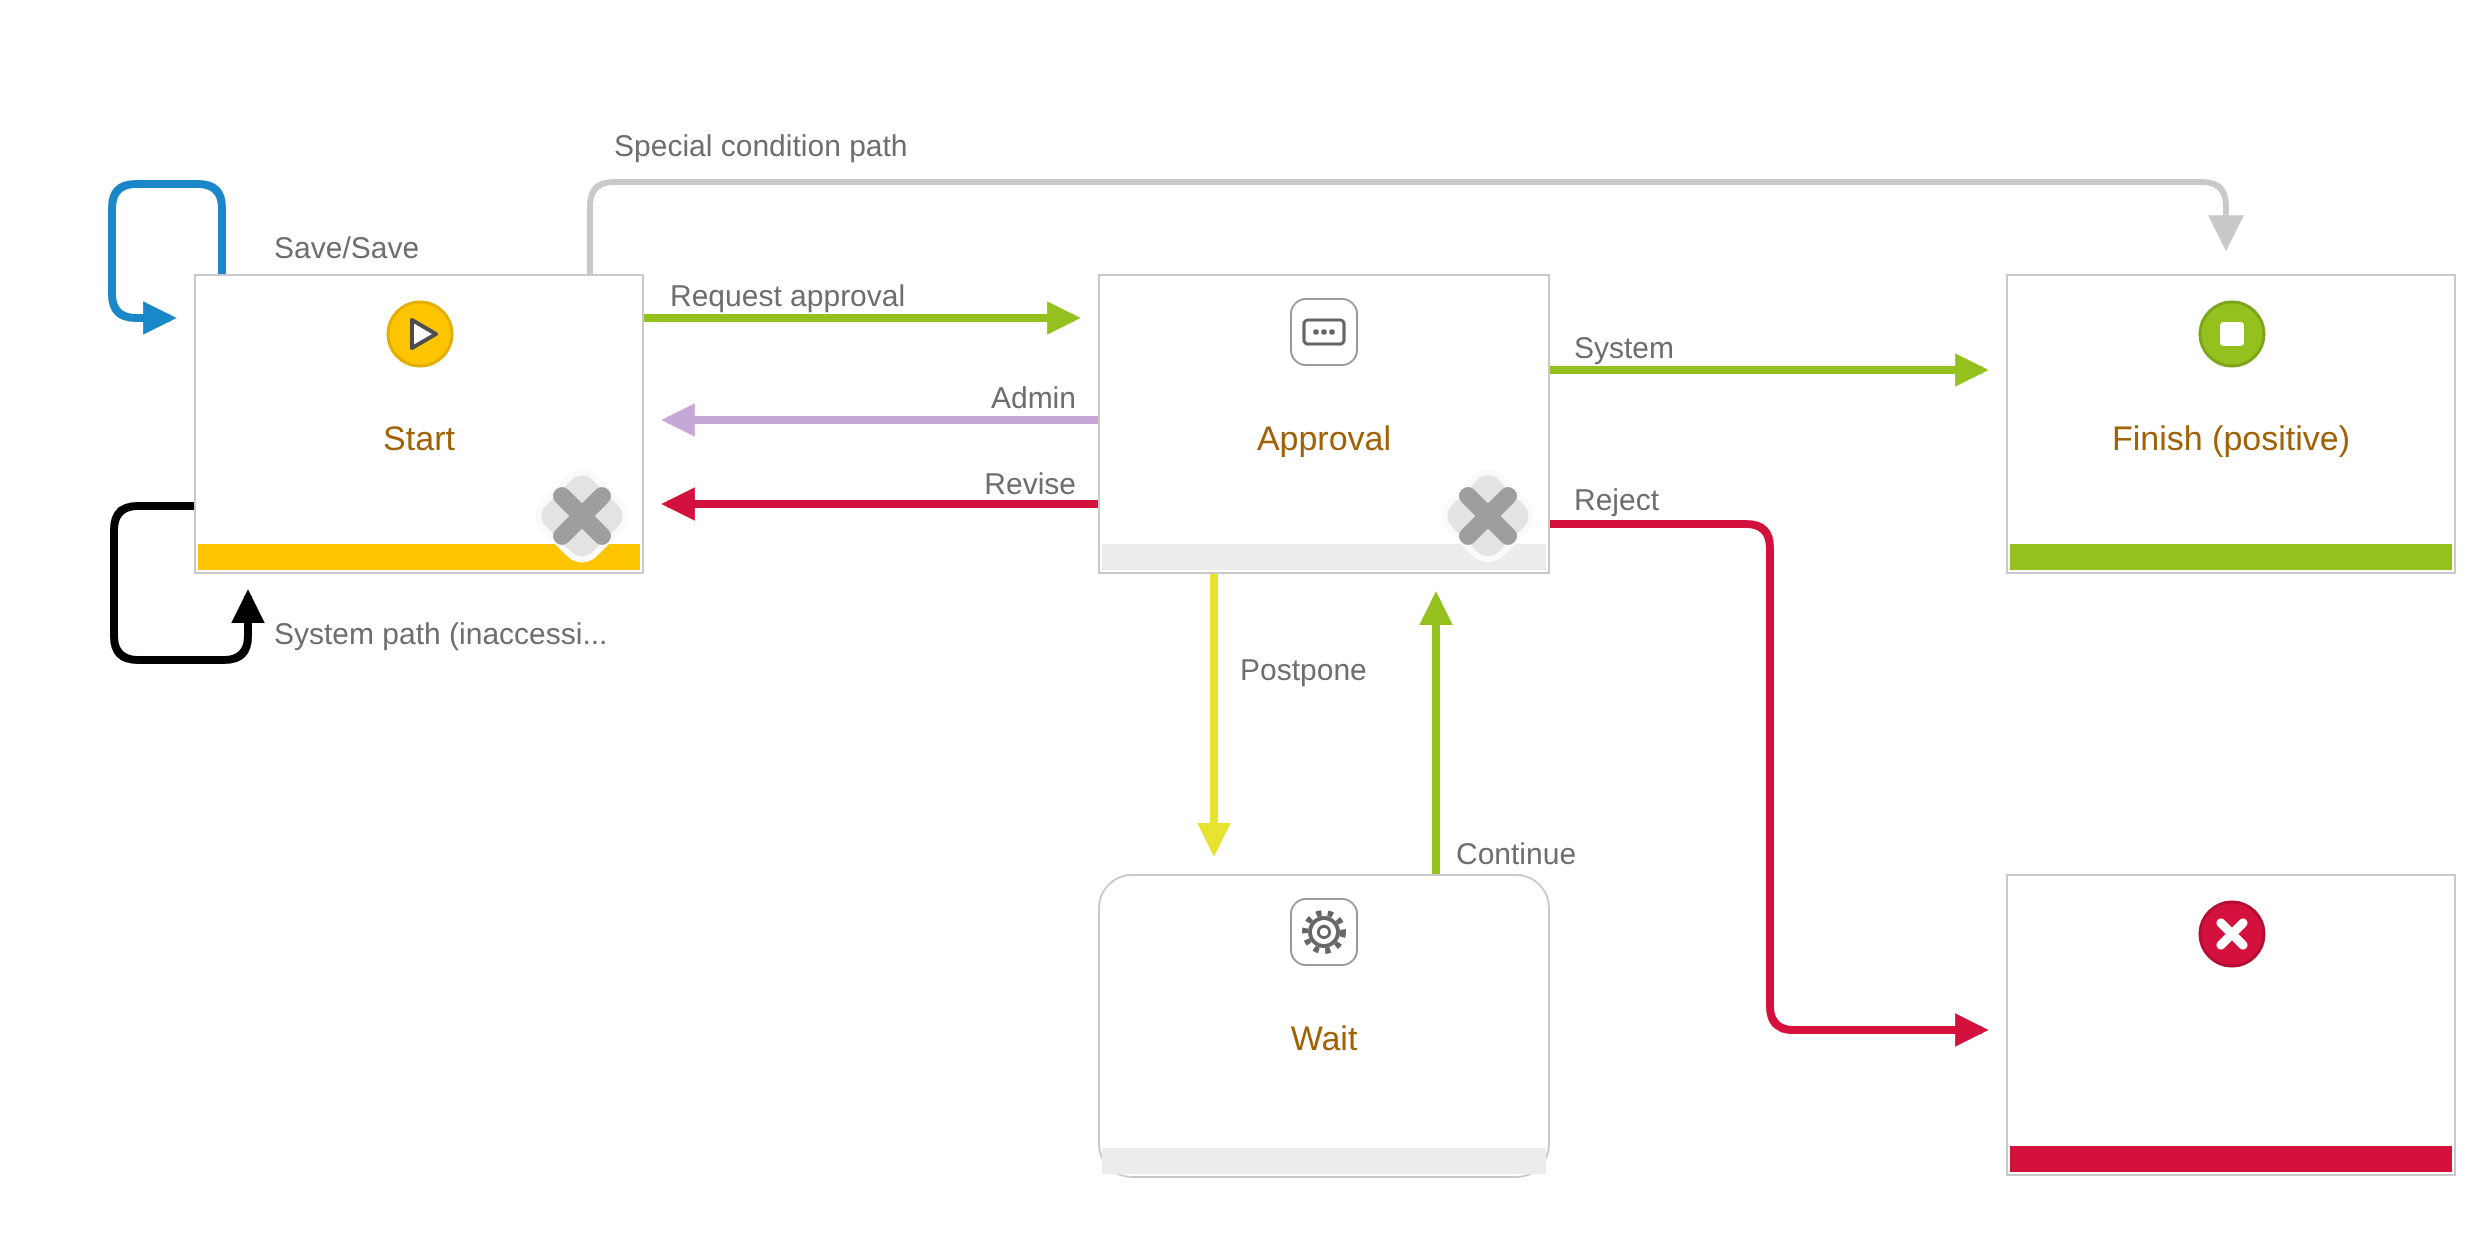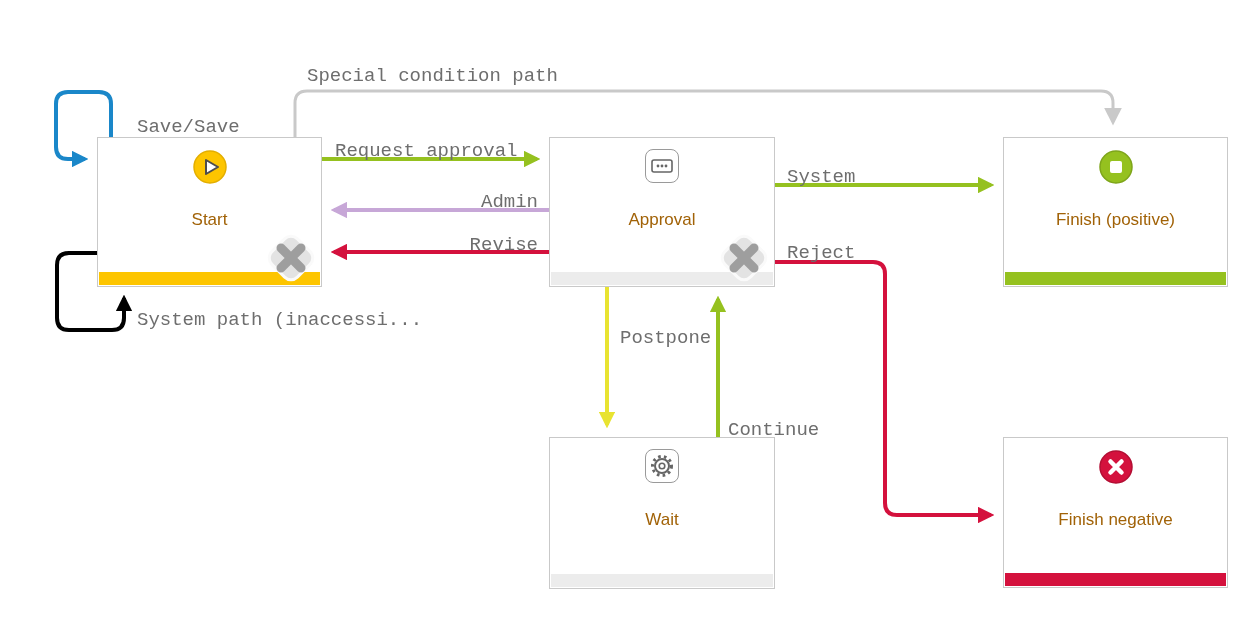--- a/index.html
+++ b/index.html
@@ -8,22 +8,22 @@
   .canvas { position:relative; width:1243px; height:618px; }
   .edges-svg { position:absolute; left:0; top:0; z-index:1; }
   .node { position:absolute; width:225px; height:150px; background:#ffffff;
           border:1px solid #c9c9c9; z-index:2; }
   .node .icon-wrap { position:absolute; left:0; right:0; top:11px; display:flex; justify-content:center; }
   .node .title { position:absolute; left:0; right:0; top:72px; text-align:center;
                  font-size:17px; color:#a16207; }
   .node .accent-bar { position:absolute; left:1px; right:1px; bottom:1px; height:13px; }
   .badge-rect { width:34px; height:34px; border:1px solid #9a9a9a; border-radius:8px;
                 background:#fff; display:flex; align-items:center; justify-content:center; }
-  .edge-label { position:absolute; z-index:4; font-size:19px; color:var(--label-color,#6e6e6e);
-                white-space:nowrap;font-family:Liberation Mono, monospace; }
+  .edge-label { position:absolute; z-index:4; font-size:15px; color:var(--label-color,#6e6e6e);
+                white-space:nowrap; }
   .edge-label.right { text-align:right; width:120px; }
   .xmarker { position:absolute; width:62px; height:62px; z-index:3; }
 </style>
 </head>
 <body style="--label-color: #6e6e6e;">
 
 <div class="canvas">
 
   <svg class="edges-svg" width="1243" height="618">
     <defs>
@@ -112,42 +112,41 @@
     <div class="icon-wrap">
       <svg width="36" height="36">
         <circle cx="18" cy="18" r="16" fill="#95c11f" stroke="#7ea51a" stroke-width="1.5"></circle>
         <rect x="12" y="12" width="12" height="12" rx="2" fill="#ffffff"></rect>
       </svg>
     </div>
     <div class="title">Finish (positive)</div>
     <div class="accent-bar" style="background: rgb(149, 193, 31);"></div>
   </div>
 
-  <div class="node" style="left:549px; top:437px; width:226px; height:152px;">
+  <div class="node" style="left:549px; top:437px; width:226px; height:152px;border-radius:17px;">
     <div class="icon-wrap">
       <div class="badge-rect">
         <svg width="26" height="26">
           <circle cx="13" cy="13" r="9.5" fill="none" stroke="#666666" stroke-width="3" stroke-dasharray="2.6 3.2"></circle>
           <circle cx="13" cy="13" r="7" fill="none" stroke="#666666" stroke-width="2"></circle>
           <circle cx="13" cy="13" r="2.8" fill="none" stroke="#666666" stroke-width="1.6"></circle>
         </svg>
       </div>
     </div>
     <div class="title">Wait</div>
     <div class="accent-bar" style="background: rgb(236, 236, 236);"></div>
   </div>
 
   <div class="node" style="left:1003px; top:437px; height:151px;">
     <div class="icon-wrap">
       <svg width="36" height="36">
         <circle cx="18" cy="18" r="16" fill="#d4113d" stroke="#b30e33" stroke-width="1.5"></circle>
         <path d="M12.5 12.5 L23.5 23.5 M23.5 12.5 L12.5 23.5" stroke="#ffffff" stroke-width="4.5" stroke-linecap="round"></path>
       </svg>
     </div>
-    <div class="title">Finish negative</div>
     <div class="accent-bar" style="background: rgb(212, 17, 61);"></div>
   </div>
 
   <div class="xmarker" style="left:260px; top:227px;">
     <svg width="62" height="62">
       <rect x="13" y="13" width="36" height="36" rx="9" fill="#e3e3e3" stroke="#fafafa" stroke-width="3" transform="rotate(45 31 31)"></rect>
       <path d="M21 21 L41 41 M41 21 L21 41" stroke="#9e9e9e" stroke-width="9" stroke-linecap="round"></path>
     </svg>
   </div>
   <div class="xmarker" style="left:713px; top:227px;">

